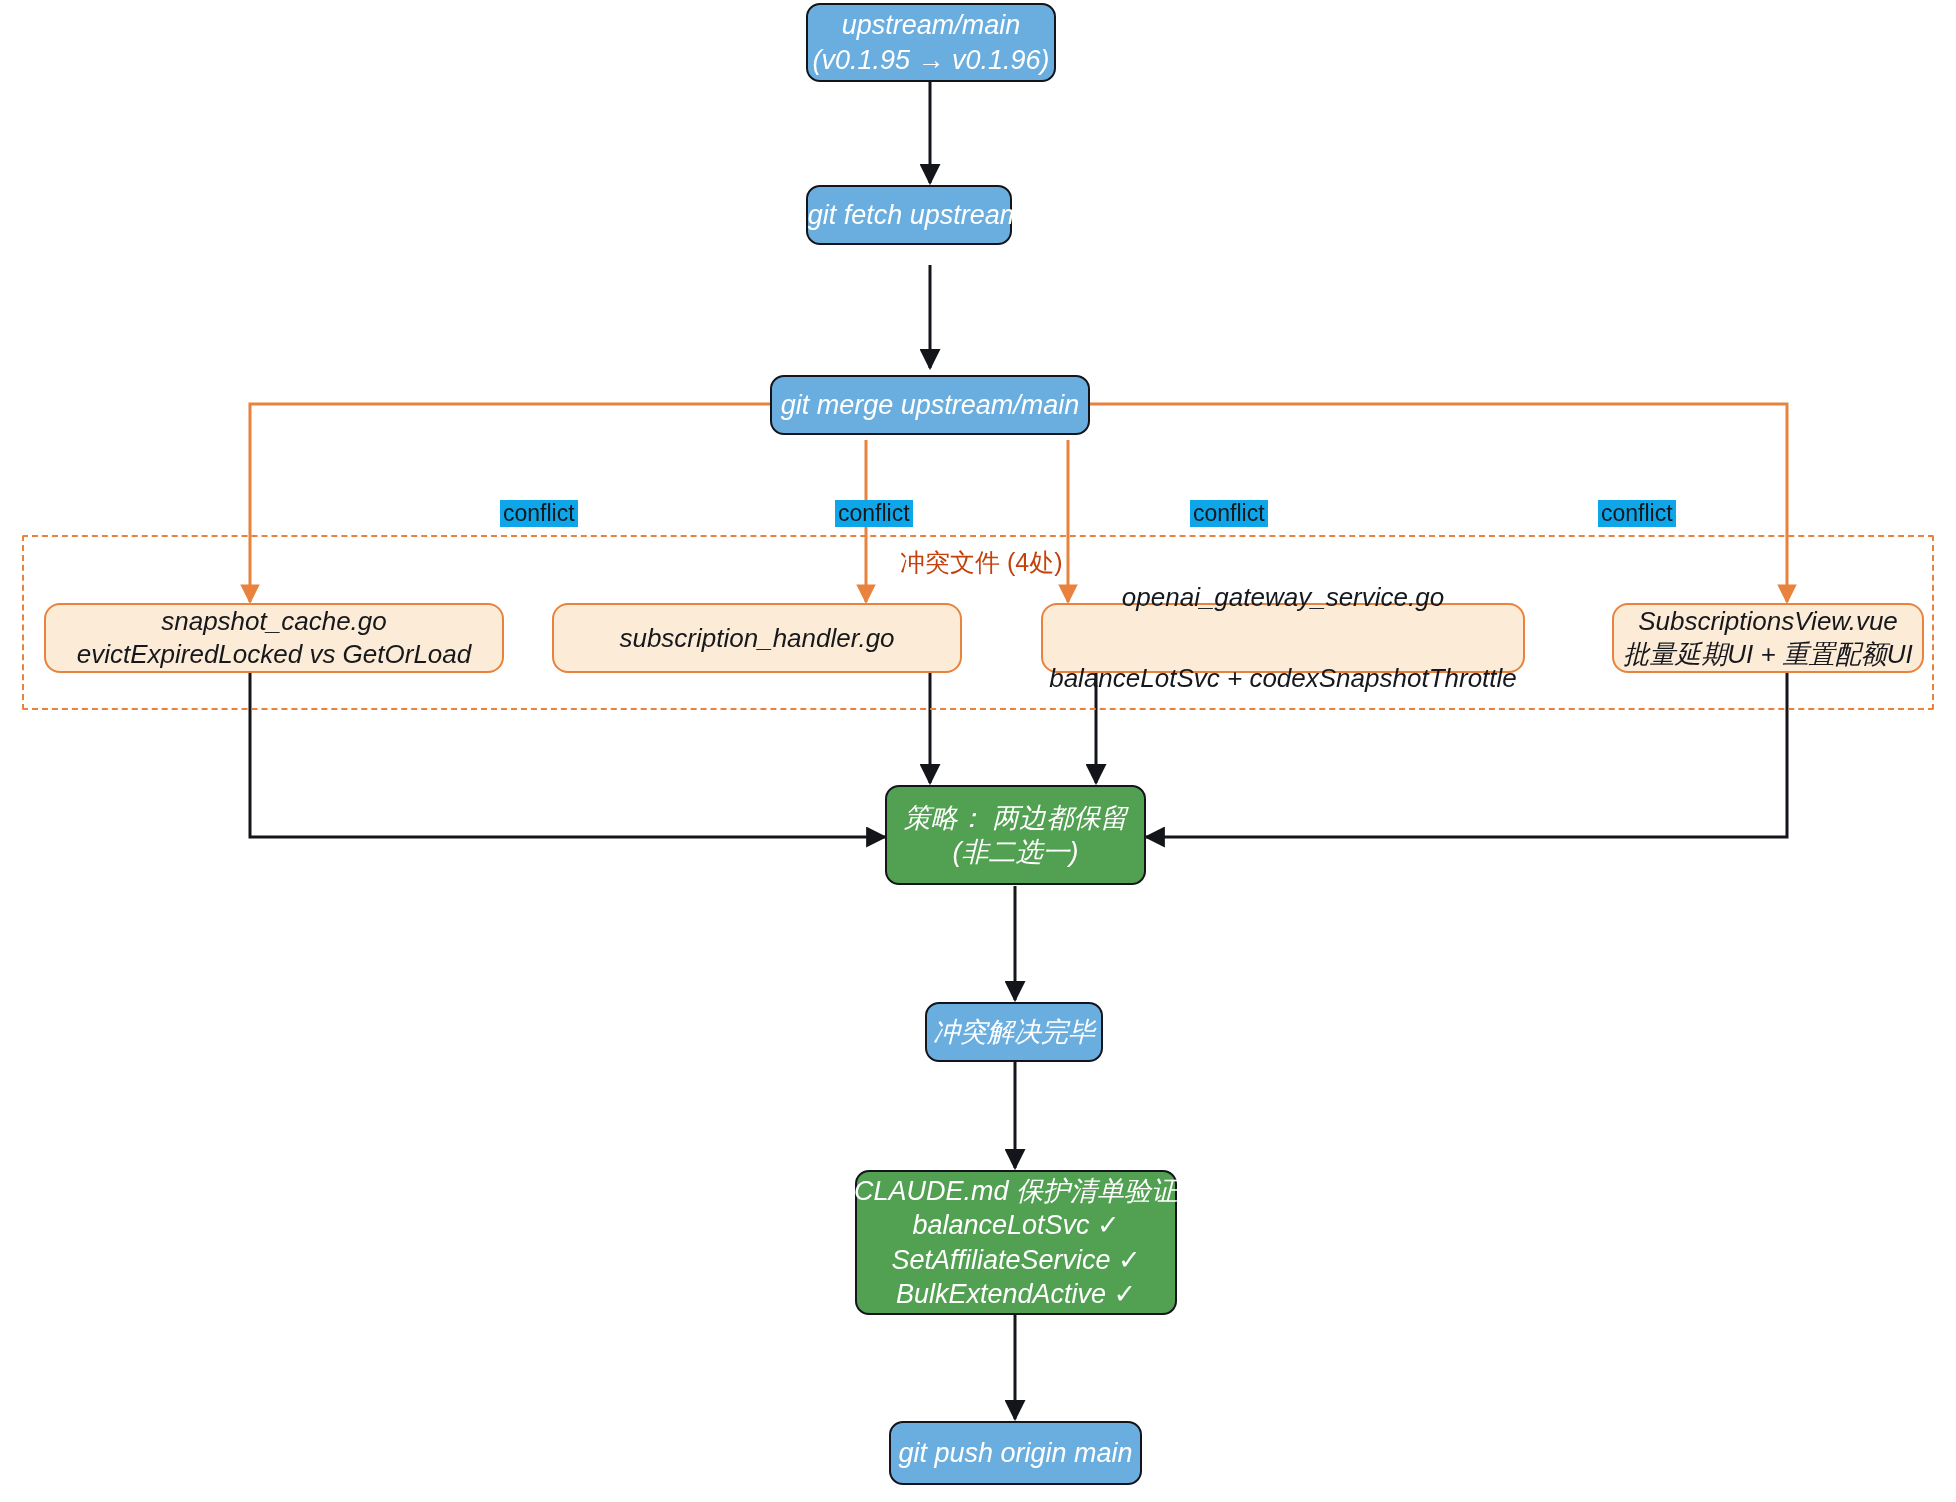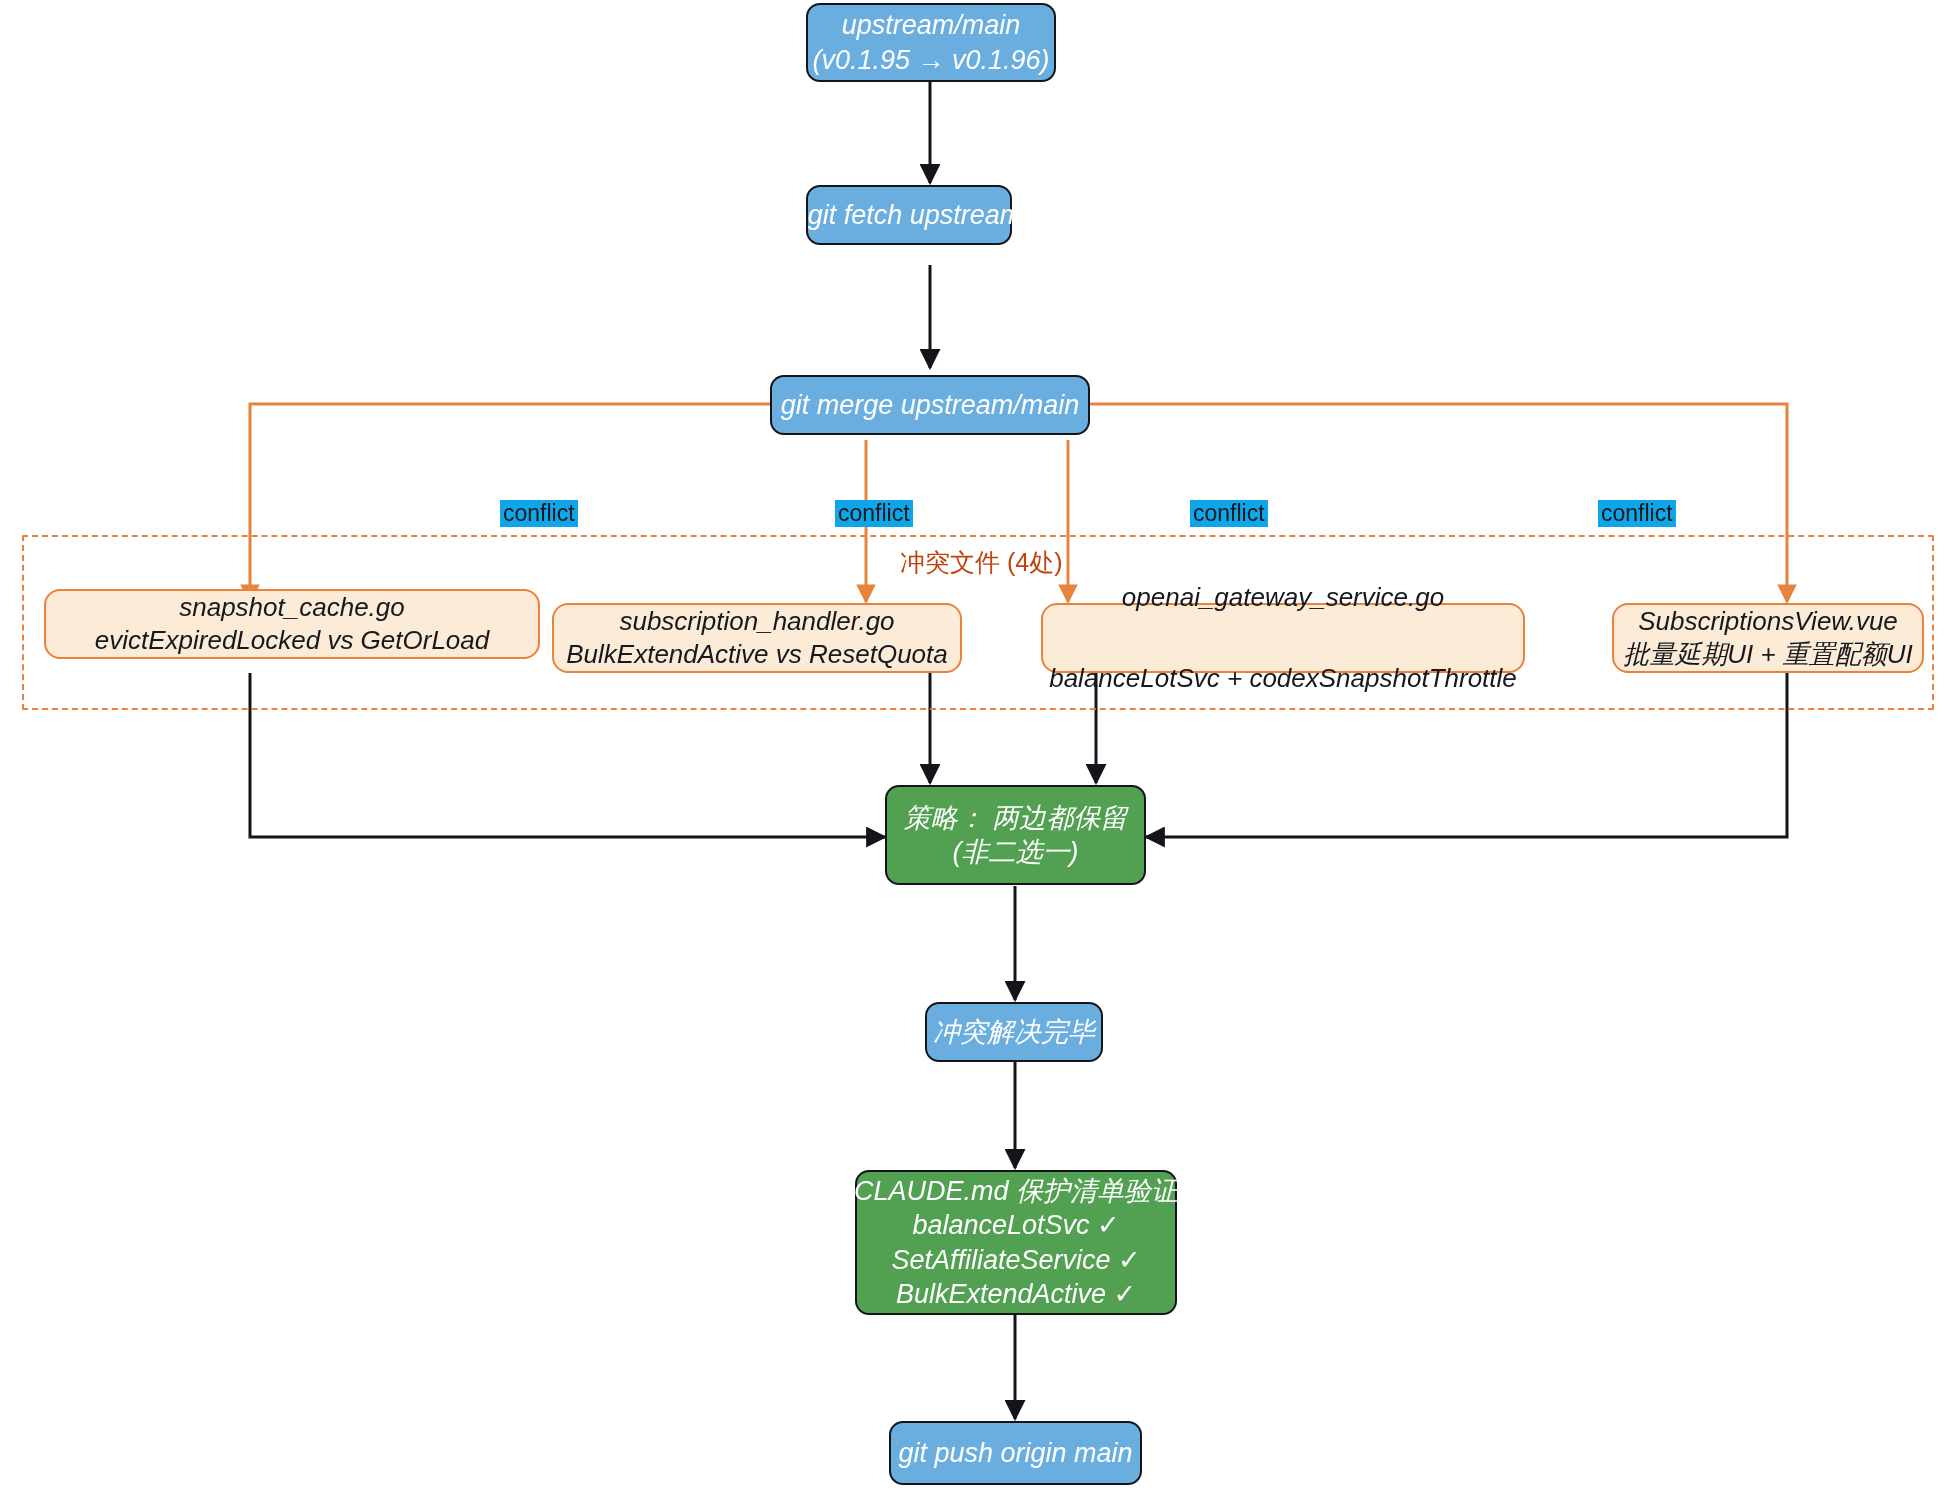--- a/index.html
+++ b/index.html
@@ -145,28 +145,27 @@
   </div>
 
   <div class="node n-blue" style="left:806px; top:185px; width:206px; height:60px;padding-left:12px;">
     <span class="ln">git fetch upstream</span>
   </div>
 
   <div class="node n-blue" style="left:770px; top:375px; width:320px; height:60px;">
     <span class="ln">git merge upstream/main</span>
   </div>
 
-  <div class="node n-conflict" style="left:44px; top:589px; width:496px; height:70px;">
+  <div class="node n-conflict" style="left:44px; top:603px; width:460px; height:70px;">
     <span class="ln">snapshot_cache.go</span>
     <span class="ln">evictExpiredLocked vs GetOrLoad</span>
   </div>
 
   <div class="node n-conflict" style="left:552px; top:603px; width:410px; height:70px;">
     <span class="ln">subscription_handler.go</span>
-    <span class="ln">BulkExtendActive vs ResetQuota</span>
   </div>
 
   <div class="node n-conflict" style="left:1041px; top:603px; width:484px; height:70px;gap:48px;">
     <span class="ln">openai_gateway_service.go</span>
     <span class="ln">balanceLotSvc + codexSnapshotThrottle</span>
   </div>
 
   <div class="node n-conflict" style="left:1612px; top:603px; width:312px; height:70px;">
     <span class="ln">SubscriptionsView.vue</span>
     <span class="ln">批量延期UI + 重置配额UI</span>

